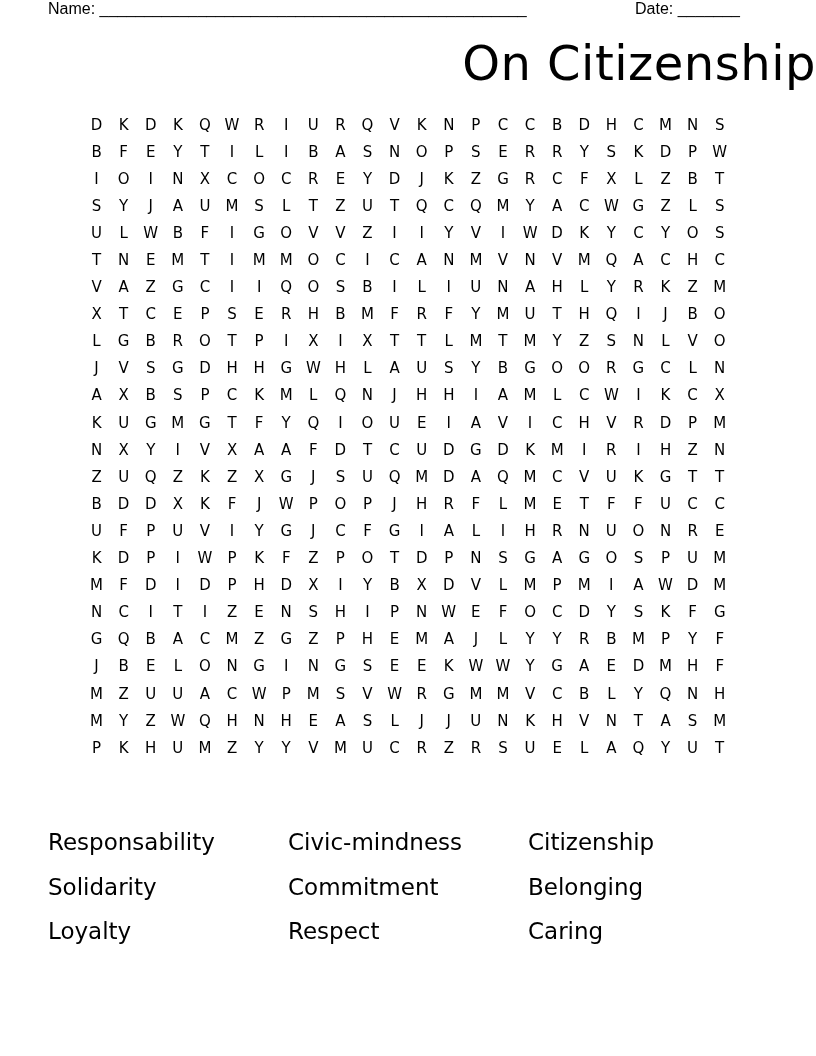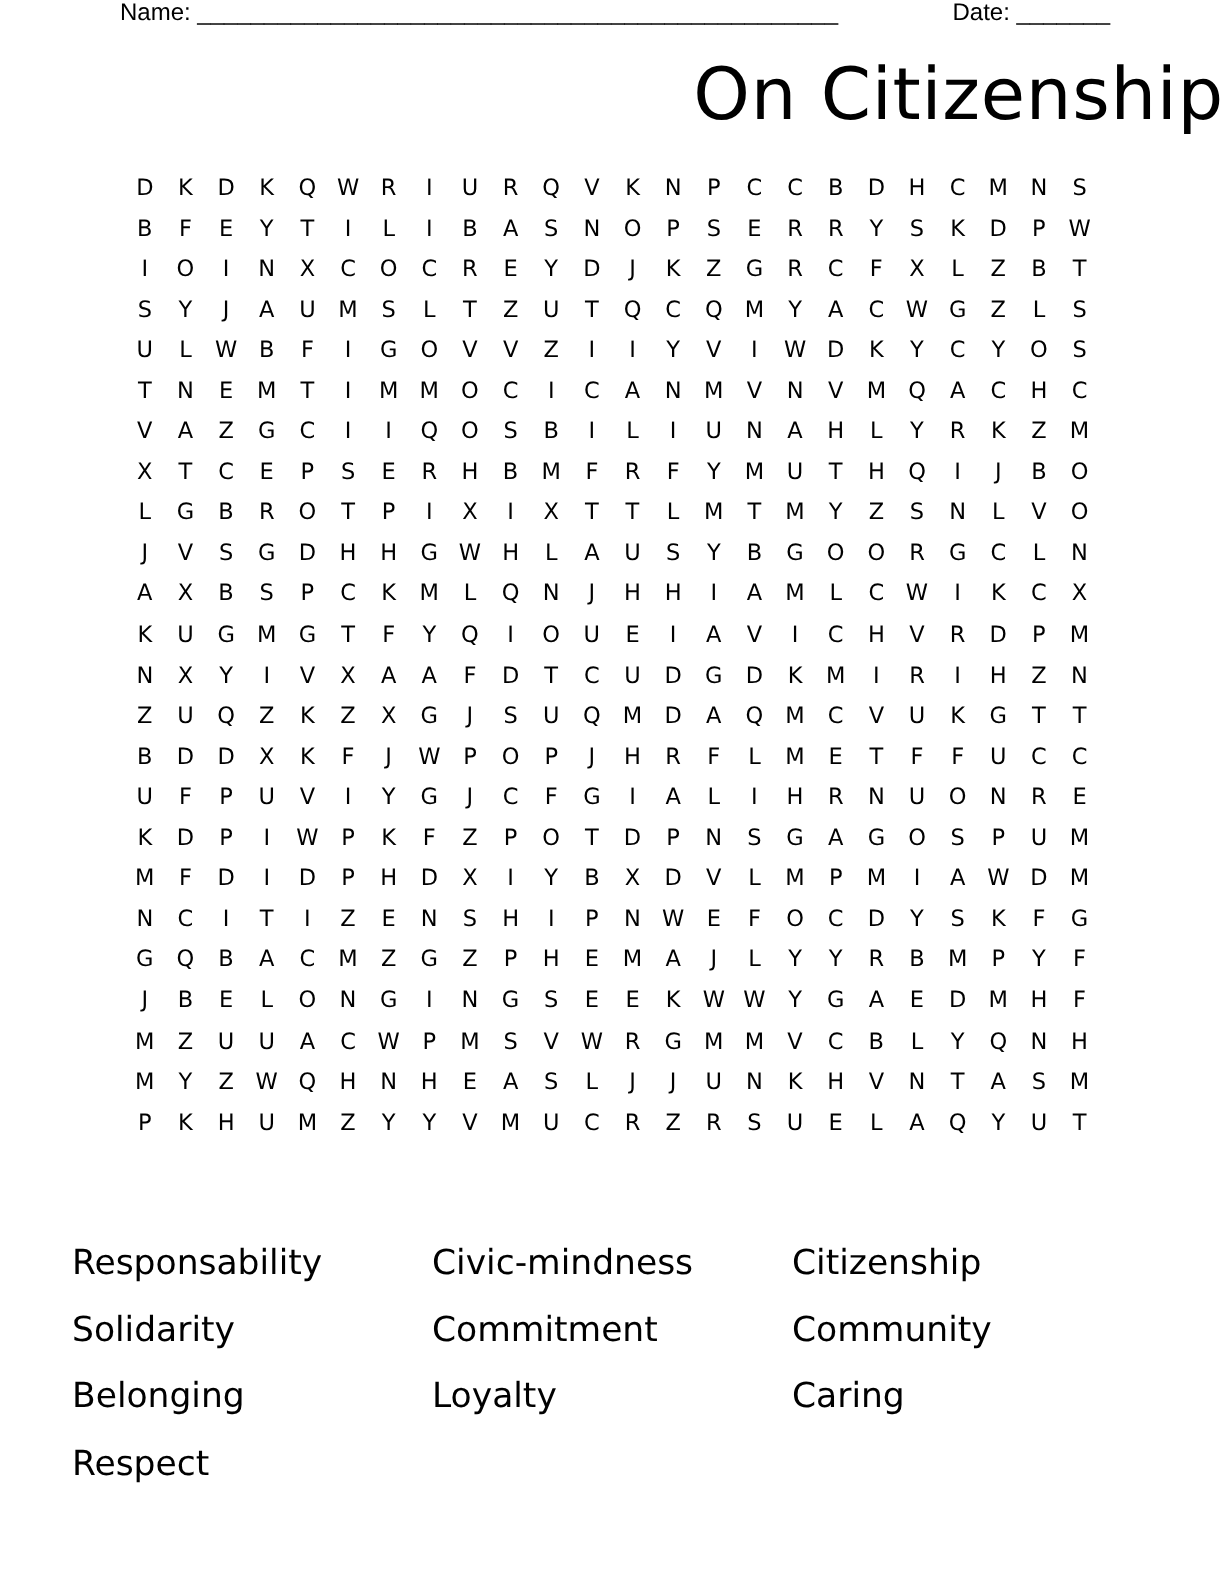--- a/index.html
+++ b/index.html
@@ -2,21 +2,21 @@
 <html><head>
   <meta charset="utf-8">
   <style>
     html, body { margin: 0; padding: 0; background: #ffffff; }
     body { width: 816px; height: 1056px; position: relative; overflow: hidden; color: #000; }
     .header-line {
       position: absolute; top: 0; left: 48px; right: 76px; height: 20px;
       font-family: "Liberation Sans", sans-serif; font-size: 16px; line-height: 18px;
       display: flex; justify-content: space-between;
     }
-    .header-line .field { white-space: pre; margin-left: 32px; }
+    .header-line .field { white-space: pre; }
     .title {
       position: absolute; top: 32px; left: 0; width: 816px; text-align: right;
       font-family: "DejaVu Sans", sans-serif; font-size: 48px; font-weight: 500;
       line-height: 62px; letter-spacing: 0.5px;
     }
     .grid {
       position: absolute; top: 111px; left: 83px;
       display: grid; grid-template-columns: repeat(24, 27.1px);
       grid-auto-rows: 27.1px;
     }
@@ -621,18 +621,17 @@
     <div class="cell">U</div>
     <div class="cell">T</div>
   </div>
 
 <div class="words" id="words">
     <div class="word">Responsability</div>
     <div class="word">Civic-mindness</div>
     <div class="word">Citizenship</div>
     <div class="word">Solidarity</div>
     <div class="word">Commitment</div>
-    <div class="word">Community</div>
     <div class="word">Belonging</div>
     <div class="word">Loyalty</div>
+    <div class="word">Respect</div>
     <div class="word">Caring</div>
-    <div class="word">Respect</div>
   </div>
 
 </body></html>

